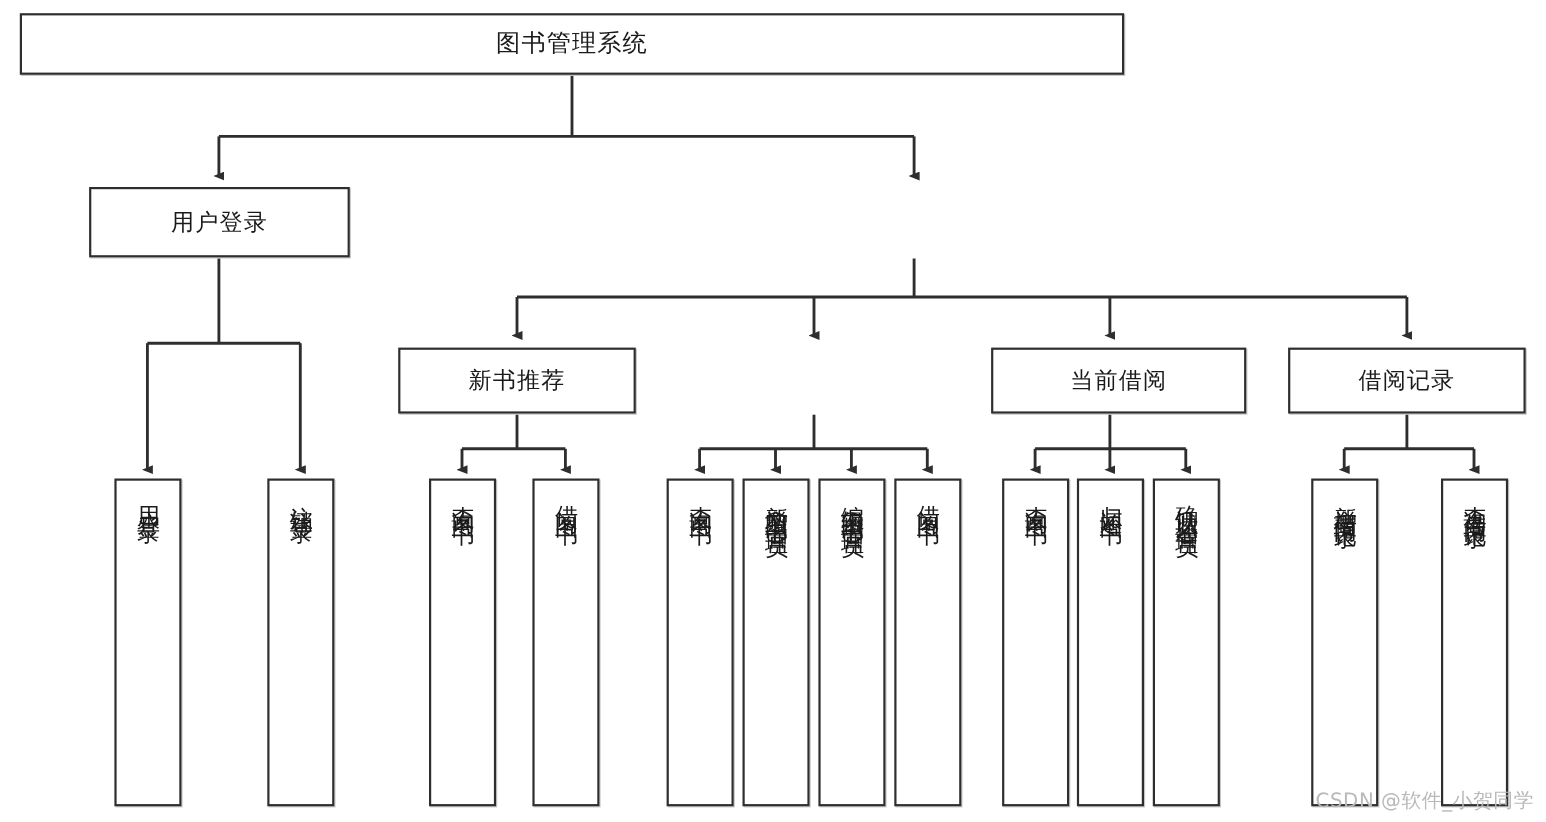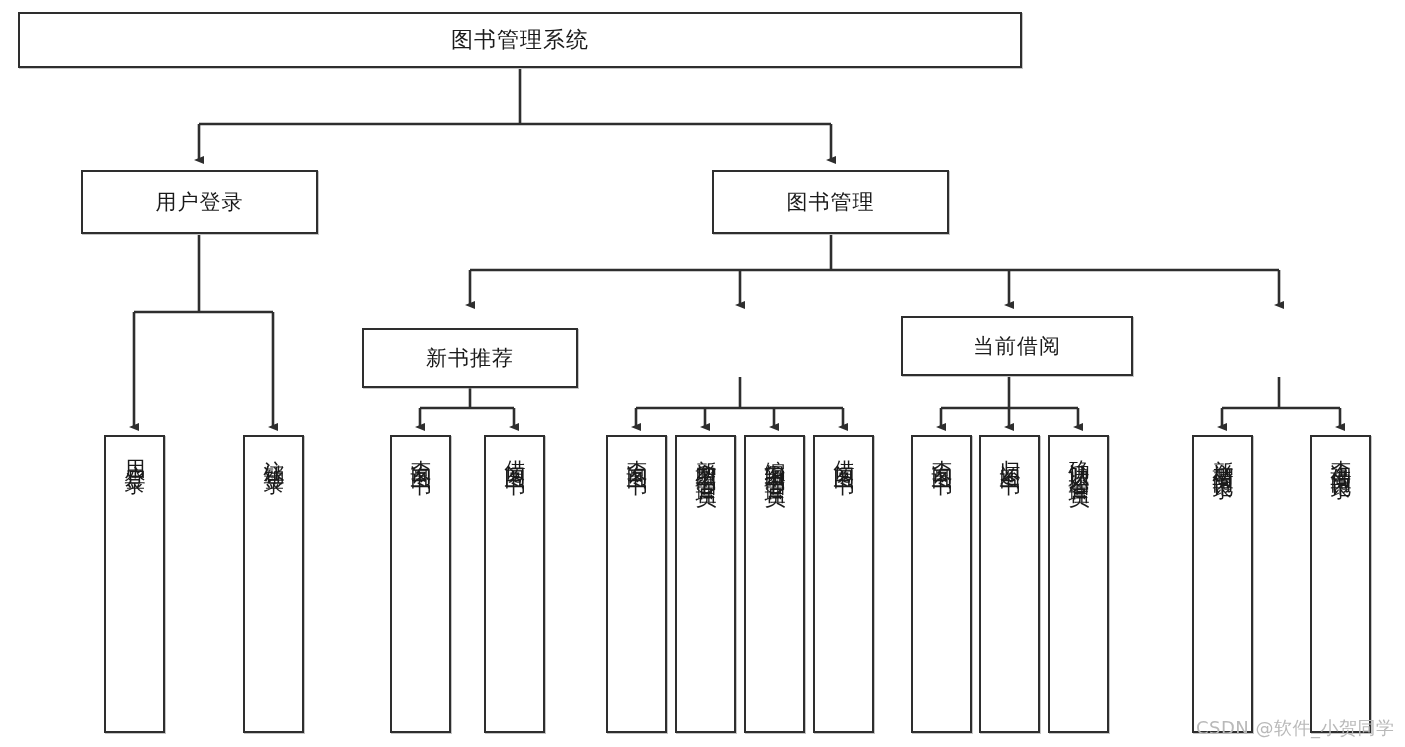--- a/index.html
+++ b/index.html
@@ -120,29 +120,29 @@
     </g>
   </svg>
 
   <div class="node root" style="left:18px; top:12px; width:1004px; height:56px;">
     <span class="label">图书管理系统</span>
   </div>
 
   <div class="node" style="left:81px; top:170px; width:237px; height:64px;">
     <span class="label">用户登录</span>
   </div>
-  <div class="node" style="left:712px; top:170px; width:237px; height:64px;">
-    <span class="label">图书管理</span>
-  </div>
 
-  <div class="node" style="left:362px; top:316px; width:216px; height:60px;margin-top:12px;">
+  <div class="node" style="left:362px; top:316px; width:216px; height:60px;">
     <span class="label">新书推荐</span>
   </div>
   <div class="node" style="left:901px; top:316px; width:232px; height:60px;">
     <span class="label">当前借阅</span>
+  </div>
+  <div class="node" style="left:1171px; top:316px; width:216px; height:60px;">
+    <span class="label">借阅记录</span>
   </div>
 
   <div class="node vert" style="left:104px; top:435px; width:61px; height:298px;">
     <span class="label">用户登录</span>
   </div>
   <div class="node vert" style="left:243px; top:435px; width:61px; height:298px;">
     <span class="label">注销登录</span>
   </div>
 
   <div class="node vert" style="left:390px; top:435px; width:61px; height:298px;">

